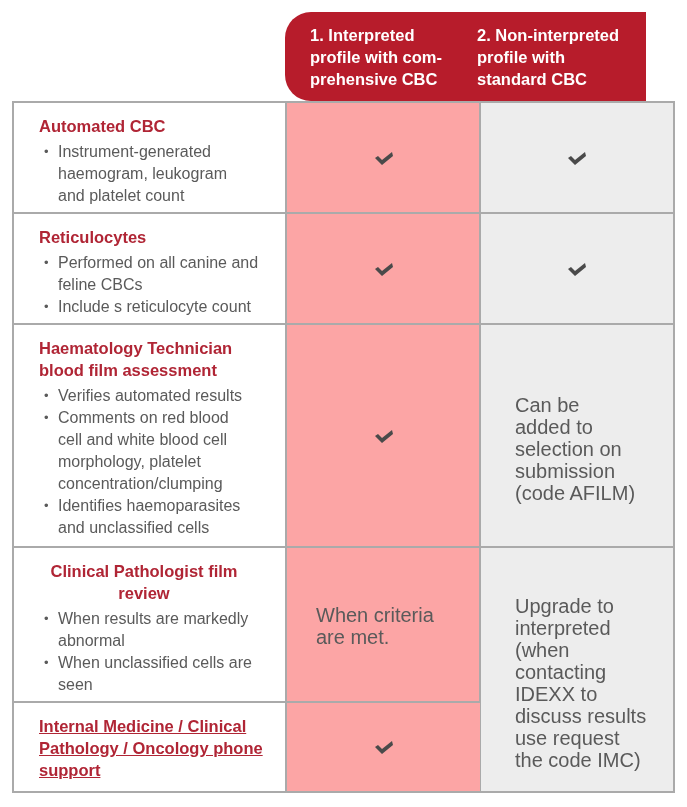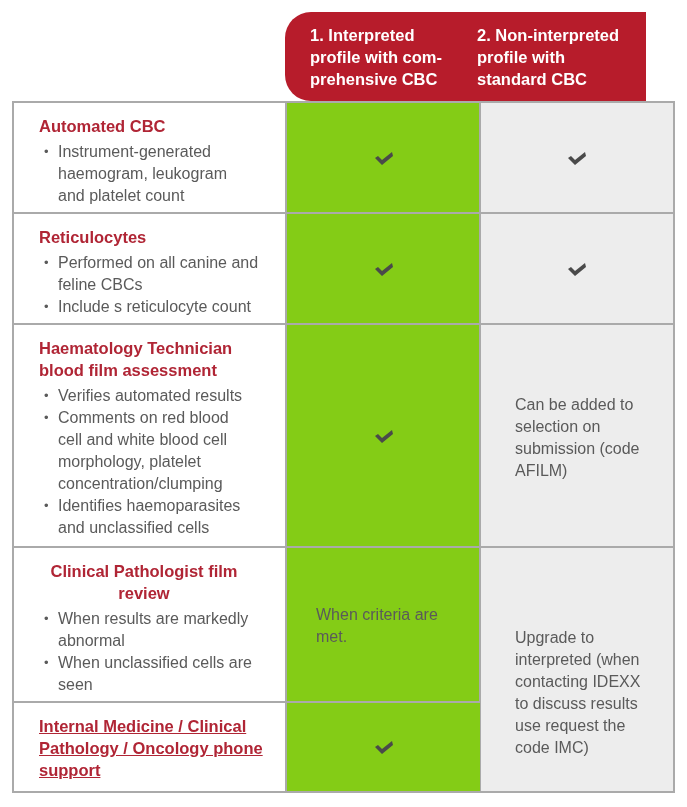--- a/index.html
+++ b/index.html
@@ -6,28 +6,28 @@
   body { width: 687px; height: 807px; position: relative; overflow: hidden;
          font-family: "Liberation Sans", sans-serif; }
   .tbl { position: absolute; left: 0; top: 0; width: 687px; height: 807px; }
   .hdr { position: absolute; top: 12px; height: 89px; background: #b71c2b; color: #ffffff;
          font-weight: bold; font-size: 16.5px; line-height: 22px; box-sizing: border-box; padding: 12px 0 0 25px; }
   .hdr.c1 { left: 285px; width: 193px; border-radius: 26px; }
   .hdr.c2 { left: 452px; width: 194px; }
   .cell { position: absolute; box-sizing: border-box; }
   .lab { left: 12px; width: 329px; background: #ffffff; border: 2px solid #aaaaaa; border-right: none;
          padding: 12px 8px 0 25px; }
-  .v1 { left: 285px; width: 195px; background: #84cc16; border: 2px solid #aaaaaa; border-right: none; }
+  .v1 { left: 285px; width: 195px; background: #fca5a5; border: 2px solid #aaaaaa; border-right: none; }
   .v2 { left: 479px; width: 196px; background: #ededed; border: 2px solid #aaaaaa; }
   .ttl { color: #b02535; font-weight: bold; font-size: 16.5px; line-height: 22px; }
   ul { list-style: none; margin: 4px; padding: 0; }
   li { position: relative; padding-left: 15px; color: #5a5a5a; font-size: 16px; line-height: 22px; }
   li::before { content: "\2022"; position: absolute; left: 1px; top: 0; color: #5a5a5a; font-size: 13px; }
   .check { position: absolute; left: 50%; top: 50%; transform: translate(-50%, -50%); width: 20px; height: 16px; }
-  .note { position: absolute; color: #5a5a5a; font-size: 16px; line-height: 22px; }
+  .note { position: absolute; color: #5a5a5a; font-size: 20px; line-height: 22px; }
 </style>
 </head>
 <body>
 
 <div class="tbl">
 
   <div class="hdr c1">
     <div>1. Interpreted</div>
     <div>profile with com-</div>
     <div>prehensive CBC</div>
@@ -95,21 +95,21 @@
     <ul style="width:225px;">
       <li>When results are markedly abnormal</li>
       <li>When unclassified cells are seen</li>
     </ul>
   </div>
   <div class="cell v1" style="top:546px;height:157px;">
     <div class="note" style="left:29px;top:56px;width:140px;">When criteria are met.</div>
   </div>
 
   <div class="cell v2" style="top:546px;height:247px;">
-    <div class="note" style="left:34px;top:47px;width:135px;margin-top:32px;">Upgrade to interpreted (when contacting IDEXX to discuss results use request the code IMC)</div>
+    <div class="note" style="left:34px;top:47px;width:135px;">Upgrade to interpreted (when contacting IDEXX to discuss results use request the code IMC)</div>
   </div>
 
   <div class="cell lab" style="top:701px;height:92px;">
     <div class="ttl" style="width:230px;text-decoration:underline;">Internal Medicine / Clinical Pathology / Oncology phone support</div>
   </div>
   <div class="cell v1" style="top:701px;height:92px;">
     <svg class="check" viewBox="0 0 20 16">
         <path d="M1 8 L4 6 L8 10 L18 2 L19 6 L8 15 Z" fill="#4a4a4a"></path>
       </svg>
   </div>

